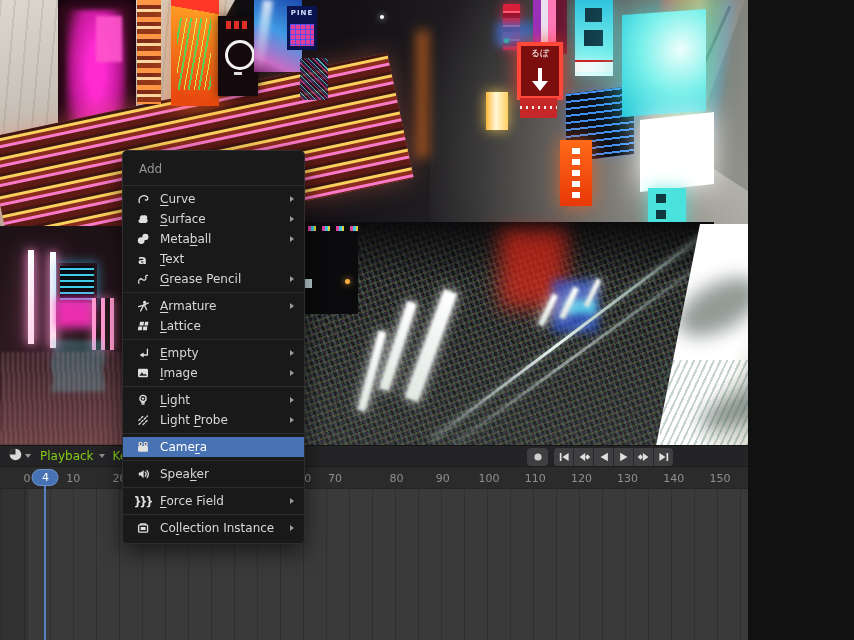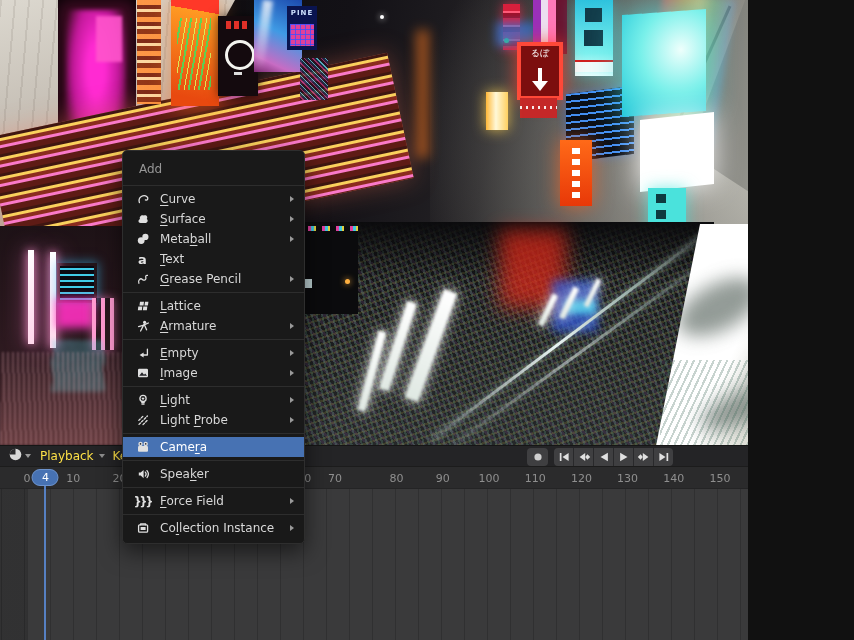--- a/index.html
+++ b/index.html
@@ -153,21 +153,21 @@
      background:repeating-linear-gradient(90deg,#ff9ad0 0 4px,transparent 4px 9px);
      filter:blur(.6px);box-shadow:0 0 10px rgba(255,130,200,.6);}
 
   
   .timeline{position:absolute;left:0;top:445px;width:854px;height:195px;background:#3a3a3b;}
   .tl-header{position:absolute;left:0;top:0;width:100%;height:22px;background:#242426;
      border-top:1px solid #161616;border-bottom:1px solid #1c1c1c;box-sizing:border-box;
      display:flex;align-items:center;}
   .editor-btn{display:flex;align-items:center;gap:2px;margin-left:5px;padding:1px 3px;border-radius:3px;}
   .chev{width:0;height:0;border-left:3.5px solid transparent;border-right:3.5px solid transparent;border-top:4px solid #9a9a9a;}
-  .hdr-menu{color:#fde047;font-size:12px;display:flex;align-items:center;gap:5px;padding:0 6px;height:100%;}
+  .hdr-menu{color:#84cc16;font-size:12px;display:flex;align-items:center;gap:5px;padding:0 6px;height:100%;}
   .hdr-menu .chev{border-top-color:#8c8c8c;}
   .transport{position:absolute;left:527px;top:2px;height:18px;display:flex;gap:6px;}
   .tbtn{width:21px;height:18px;background:#3f3f41;display:flex;align-items:center;justify-content:center;border-radius:4px;}
   .tgroup{display:flex;background:#29292b;border-radius:4px;overflow:hidden;gap:1px;}
   .tgroup .tbtn{border-radius:0;width:19px;}
   .tl-ruler{position:absolute;left:0;top:22px;width:100%;height:22px;background:#2b2b2c;border-bottom:1px solid #242425;box-sizing:border-box;}
   .frame-label{position:absolute;bottom:3px;transform:translateX(-50%);font-size:11px;color:#8f8f8f;white-space:nowrap;}
   .cf-badge{position:absolute;top:2px;height:17px;min-width:27px;padding:0 7px;box-sizing:border-box;
      background:#4772b3;border:1px solid #6d93cd;border-radius:9px;color:#fff;font-size:11px;
      display:flex;align-items:center;justify-content:center;transform:translateX(-50%);}
@@ -450,39 +450,39 @@
               <path d="M2.9 11.2C1.6 8.4 4.4 5.6 6.4 7.4c1.8 1.6 4.2.6 3.4-2.2-.4-1.4.6-2.2 1.6-1.8"></path>
             </svg>
           </span>
           <span class="mi-label"><u>G</u>rease Pencil</span>
           <span class="mi-arrow"></span>
         </div>
         <div class="menu-sep"></div>
         <div class="menu-item">
           <span class="mi-icon">
             <svg width="14" height="14" viewBox="0 0 14 14" fill="none" stroke="#e0e0e0" stroke-width="1.3" stroke-linecap="round" stroke-linejoin="round">
+              <circle fill="#e0e0e0" stroke="none" cx="8.6" cy="3.3" r="1.6"></circle>
+              <path d="M8 5.4 4.6 12M8.4 5.8l2.2 5M7.8 6.2 2.6 7.6M9.2 5.4l3.2-1.4"></path>
+            </svg>
+          </span>
+          <span class="mi-label"><u>A</u>rmature</span>
+          <span class="mi-arrow"></span>
+        </div>
+        <div class="menu-item">
+          <span class="mi-icon">
+            <svg width="14" height="14" viewBox="0 0 14 14" fill="none" stroke="#e0e0e0" stroke-width="1.3" stroke-linecap="round" stroke-linejoin="round">
               <g fill="#e0e0e0" stroke="none" transform="skewX(-8)">
                 <rect x="4.4" y="2.8" width="4" height="3.6"></rect>
                 <rect x="9.4" y="2.8" width="3.4" height="3.6"></rect>
                 <rect x="3.4" y="7.6" width="4" height="3.6"></rect>
                 <rect x="8.4" y="7.6" width="4" height="3.6"></rect>
               </g>
             </svg>
           </span>
           <span class="mi-label"><u>L</u>attice</span>
-        </div>
-        <div class="menu-item">
-          <span class="mi-icon">
-            <svg width="14" height="14" viewBox="0 0 14 14" fill="none" stroke="#e0e0e0" stroke-width="1.3" stroke-linecap="round" stroke-linejoin="round">
-              <circle fill="#e0e0e0" stroke="none" cx="8.6" cy="3.3" r="1.6"></circle>
-              <path d="M8 5.4 4.6 12M8.4 5.8l2.2 5M7.8 6.2 2.6 7.6M9.2 5.4l3.2-1.4"></path>
-            </svg>
-          </span>
-          <span class="mi-label"><u>A</u>rmature</span>
-          <span class="mi-arrow"></span>
         </div>
         <div class="menu-sep"></div>
         <div class="menu-item">
           <span class="mi-icon">
             <svg width="14" height="14" viewBox="0 0 14 14" fill="none" stroke="#e0e0e0" stroke-width="1.3" stroke-linecap="round" stroke-linejoin="round">
               <path d="M11.4 3.2V9H6.6"></path>
               <path fill="#e0e0e0" stroke="none" d="M7.6 6.4 3.6 9l4 2.6z"></path>
             </svg>
           </span>
           <span class="mi-label"><u>E</u>mpty</span>

